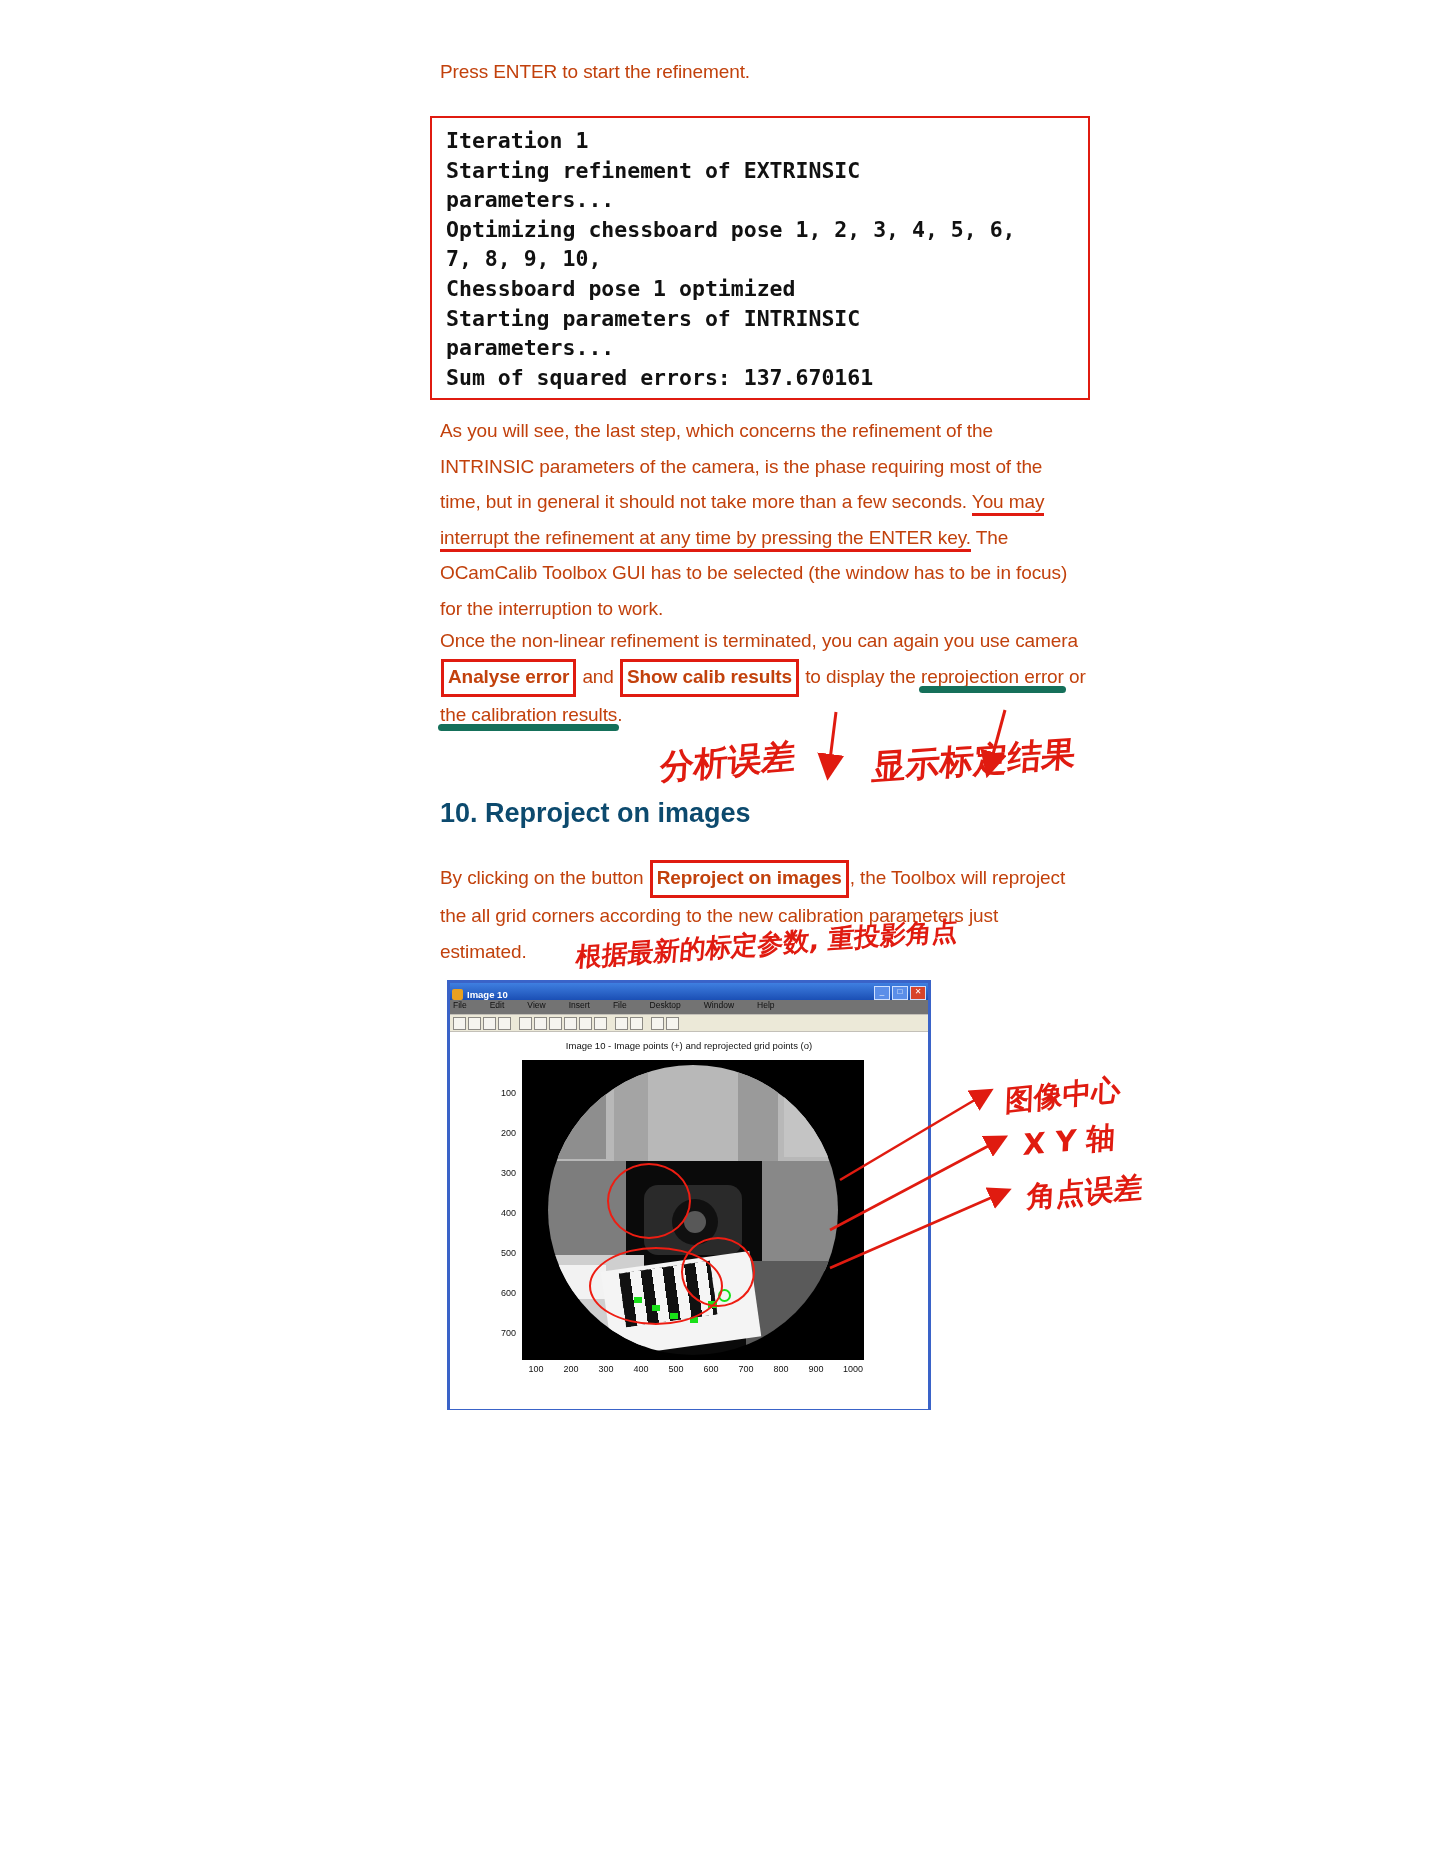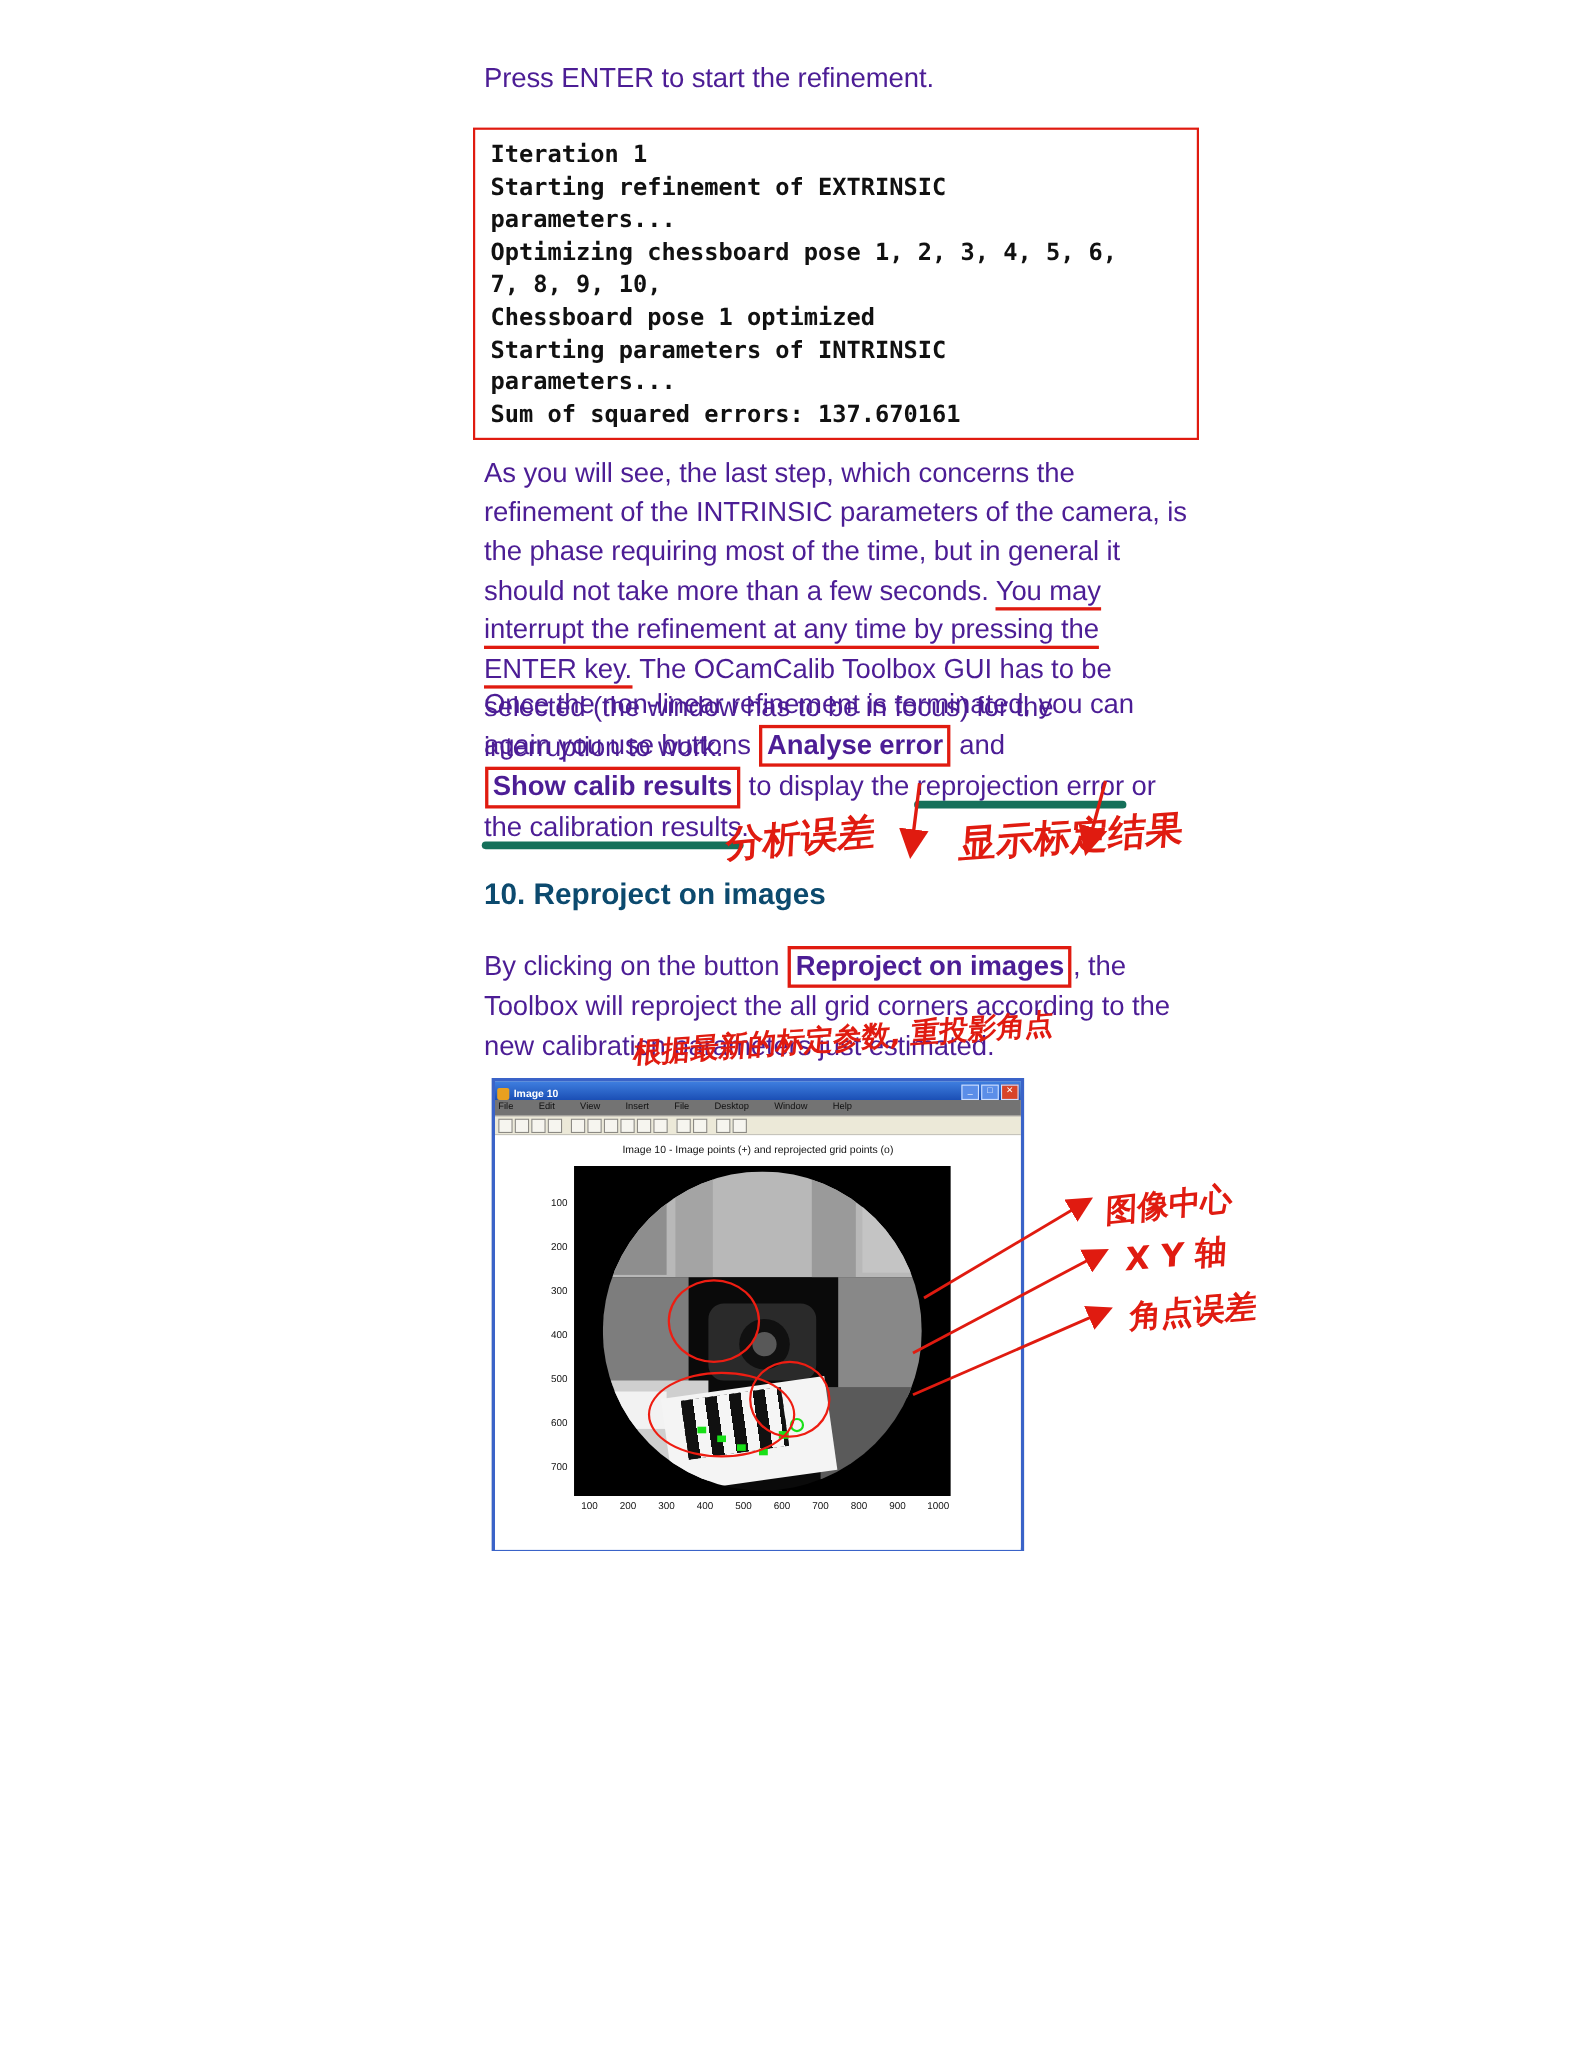--- a/index.html
+++ b/index.html
@@ -3,21 +3,21 @@
 <meta charset="utf-8">
 <style>
   html,body{margin:0;padding:0;background:#ffffff;}
   body{width:1440px;height:1864px;position:relative;overflow:hidden;
        font-family:"Liberation Sans",sans-serif;color:#000;}
   .page{position:absolute;left:0;top:0;width:1440px;height:1864px;}
 
   
   .col{position:absolute;left:440px;width:648px;}
 
-  .para{font-size:25px;line-height:35.5px;color:#4c1d95;letter-spacing:-0.1px;}
+  .para{font-size:19px;line-height:35.5px;color:#c2410c;letter-spacing:-0.1px;}
 
   
   .codebox{position:absolute;left:430px;top:116px;width:660px;
            border:2px solid #e01b10;background:#fff;box-sizing:border-box;
            padding:8px 0 6px 14px;}
   .codebox .line{font-family:"DejaVu Sans Mono","Liberation Mono",monospace;
            font-weight:bold;font-size:21.5px;line-height:29.6px;
            white-space:pre;color:#111;}
 
   
@@ -95,21 +95,21 @@
     <div class="line">Starting parameters of INTRINSIC</div>
     <div class="line">parameters...</div>
     <div class="line">Sum of squared errors: 137.670161</div>
   </div>
 
   <div class="col para" style="top:413px;">
     <span>As you will see, the last step, which concerns the refinement of the INTRINSIC parameters of the camera, is the phase requiring most of the time, but in general it should not take more than a few seconds. </span><span class="u-red">You may interrupt the refinement at any time by pressing the ENTER key.</span><span> The OCamCalib Toolbox GUI has to be selected (the window has to be in focus) for the interruption to work.</span>
   </div>
 
   <div class="col para" style="top:623px;">
-    <span>Once the non-linear refinement is terminated, you can again you use buttons </span><span class="boxed">Analyse error</span><span> and </span><span class="boxed">Show calib results</span><span> to display the </span><span class="u-green">reprojection error</span><span> or </span><span class="u-green">the calibration results</span><span>.</span>
+    <span>Once the non-linear refinement is terminated, you can again you use camera </span><span class="boxed">Analyse error</span><span> and </span><span class="boxed">Show calib results</span><span> to display the </span><span class="u-green">reprojection error</span><span> or </span><span class="u-green">the calibration results</span><span>.</span>
   </div>
 
   <h2 class="heading" style="top:798px;">10. Reproject on images</h2>
 
   <div class="col para" style="top:860px;">
     <span>By clicking on the button </span><span class="boxed">Reproject on images</span><span>, the Toolbox will reproject the all grid corners according to the new calibration parameters just estimated.</span>
   </div>
 
   <div class="mwin">
     <div class="mtitle">

